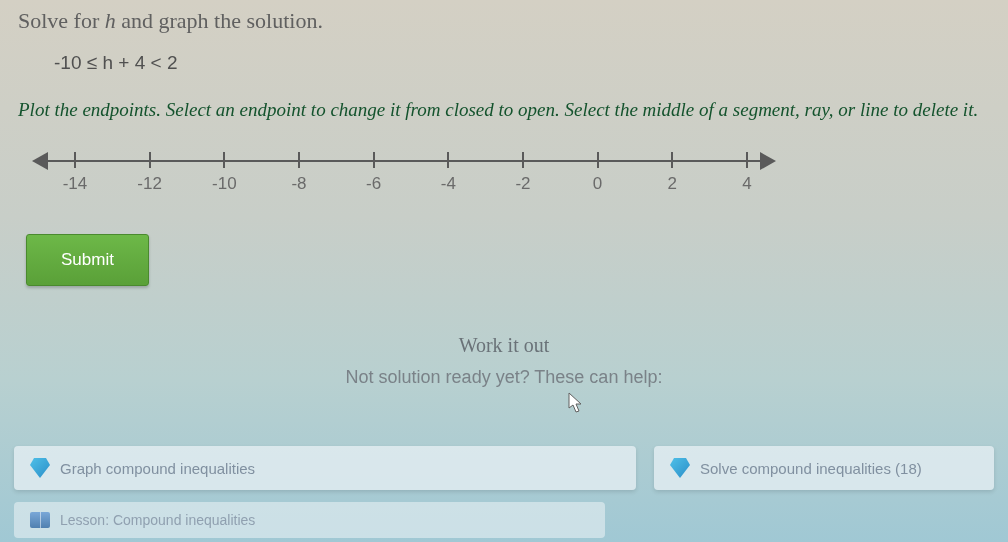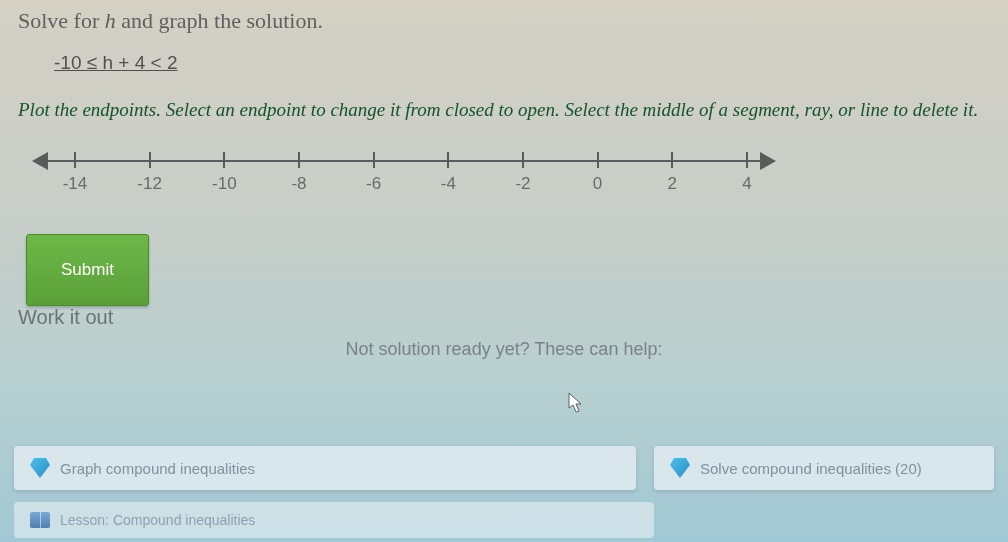--- a/index.html
+++ b/index.html
@@ -18,21 +18,20 @@
       color: #606060;
       margin-bottom: 18px;
     }
     .var-i { font-style: italic; }
     .inequality-line {
       font-size: 19px;
       color: #505050;
       margin-left: 36px;
       margin-bottom: 22px;
       font-family: Arial, sans-serif;
-      text-decoration: underline;
     }
     .instruction {
       font-size: 19px;
       font-style: italic;
       color: #14532d;
       line-height: 1.45;
       margin-bottom: 22px;
     }
     .number-line-wrap {
       margin: 10px 0 28px 16px;
@@ -69,32 +68,33 @@
       font-size: 17px; color: #6a6a6a;
       font-family: Arial, sans-serif;
       white-space: nowrap;
     }
     .submit-btn {
       display: inline-block;
       background: linear-gradient(to bottom, #6db848, #5aa038);
       color: #fff;
       font-family: Arial, sans-serif;
       font-size: 17px;
-      padding: 25px 34px;
+      padding: 15px 34px;
       border: 1px solid #4a8a2e;
       border-radius: 3px;
       cursor: pointer;
       box-shadow: 0 2px 3px rgba(0,0,0,0.2);
       margin-left: 8px;
     }
     .work-it-out {
-      text-align: left;
+      text-align: center;
       font-size: 20px;
       color: #6a7278;
-      font-family: Liberation Sans, sans-serif;
+      margin-top: 48px;
+      font-family: Liberation Serif, serif;
     }
     .not-ready {
       text-align: center;
       font-size: 18px;
       color: #7a8288;
       margin-top: 10px;
       font-family: Arial, sans-serif;
     }
     .help-cards {
       position: absolute;
@@ -122,21 +122,21 @@
       color: #8090a0;
       font-family: Arial, sans-serif;
     }
     .lesson-row {
       position: absolute;
       bottom: 4px; left: 14px;
       display: flex; align-items: center; gap: 10px;
       background: rgba(232, 240, 244, 0.6);
       border-radius: 4px;
       padding: 10px 16px;
-      width: 640px;
+      width: 591px;
       cursor: pointer;
     }
     .book-icon {
       width: 20px; height: 16px;
       background: linear-gradient(to bottom, #7aa8d8, #5080b0);
       border-radius: 2px;
       position: relative;
     }
     .book-icon::after {
       content: ''; position: absolute; left: 50%; top: 0; bottom: 0;
@@ -212,20 +212,20 @@
   <path d="M1 1 L1 16 L5 13 L8 20 L11 19 L8 12 L13 12 Z" fill="#ffffff" stroke="#606060" stroke-width="1"></path>
 </svg>
 
 <div class="help-cards">
   <div class="help-card">
     <div class="gem-icon"></div>
     <div class="help-card-label">Graph compound inequalities</div>
   </div>
   <div class="help-card narrow">
     <div class="gem-icon"></div>
-    <div class="help-card-label">Solve compound inequalities (20)</div>
+    <div class="help-card-label">Solve compound inequalities (18)</div>
   </div>
 </div>
 
 <div class="lesson-row">
   <div class="book-icon"></div>
   <div class="lesson-label">Lesson: Compound inequalities</div>
 </div>
 
 </body></html>

